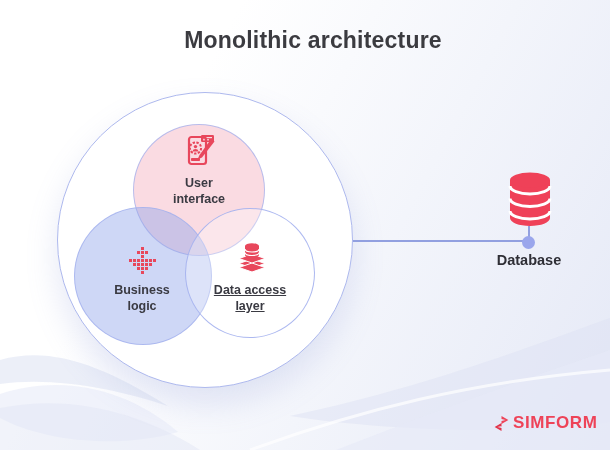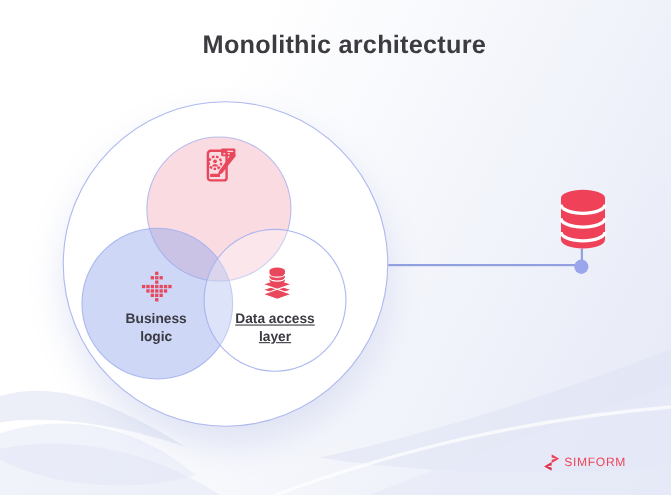--- a/index.html
+++ b/index.html
@@ -43,21 +43,21 @@
   .conn-dot{position:absolute;left:522px;top:236px;width:13px;height:13px;border-radius:50%;background:#9aa6ec;z-index:2;}
   .db-icon{position:absolute;left:508px;top:171px;z-index:2;}
   .db-label{
     position:absolute;left:479px;top:252px;width:100px;text-align:center;
     font-size:14.5px;font-weight:bold;color:#2f2f36;z-index:2;
   }
   .logo{
     position:absolute;left:494px;top:413px;display:flex;align-items:center;gap:4px;z-index:6;
   }
   .logo-text{
-    font-size:11px;font-weight:normal;color:#ee4358;letter-spacing:.6px;
+    font-size:17px;font-weight:bold;color:#ee4358;letter-spacing:.6px;
   }
 </style>
 </head>
 <body>
 
 <div class="stage">
 
   <svg class="bg-waves" viewBox="0 0 610 160" aria-hidden="true">
     <path d="M0 70 C50 56 100 74 168 116 C120 100 55 86 0 94 Z" fill="#dde2f3" opacity="0.55"></path>
     <path d="M0 104 C62 84 126 98 178 142 C116 160 40 150 0 128 Z" fill="#e7ebf8" opacity="0.6"></path>
@@ -120,36 +120,39 @@
       <path d="M15 17 L28 21.5 15 26 2 21.5 Z" fill="#e8475c" stroke="#ffffff" stroke-width="1"></path>
       <path d="M15 13 L28 17.5 15 22 2 17.5 Z" fill="#e8475c" stroke="#ffffff" stroke-width="1" transform="translate(0,8)"></path>
       <path d="M15 12 L28 16.5 15 21 2 16.5 Z" fill="#e8475c" stroke="#ffffff" stroke-width="1"></path>
       <path d="M8 4 V13 c0 1.7 3.1 3 7 3 s7 -1.3 7 -3 V4" fill="#e8475c"></path>
       <ellipse cx="15" cy="4" rx="7" ry="2.8" fill="#e8475c"></ellipse>
       <path d="M8 7 c0 1.7 3.1 3 7 3 s7 -1.3 7 -3" fill="none" stroke="#ffffff" stroke-width="1.2"></path>
       <path d="M8 10.5 c0 1.7 3.1 3 7 3 s7 -1.3 7 -3" fill="none" stroke="#ffffff" stroke-width="1.2"></path>
     </g>
   </svg>
 
+  <div id="lbl-ui" class="v-label">User
+interface</div>
   <div id="lbl-bl" class="v-label">Business
 logic</div>
   <div id="lbl-da" class="v-label">Data access
 layer</div>
 
   <div class="h-line"></div>
   <div class="v-line"></div>
   <div class="conn-dot"></div>
 
   <svg class="db-icon" width="44" height="57" viewBox="0 0 44 57" aria-hidden="true">
     <path d="M2 9 V47 c0 4.4 9 8 20 8 s20 -3.6 20 -8 V9" fill="#ef4158"></path>
     <ellipse cx="22" cy="9" rx="20" ry="7.5" fill="#ef4158"></ellipse>
     <path d="M2 15 c0 4.4 9 8 20 8 s20 -3.6 20 -8" fill="none" stroke="#ffffff" stroke-width="3"></path>
     <path d="M2 27.5 c0 4.4 9 8 20 8 s20 -3.6 20 -8" fill="none" stroke="#ffffff" stroke-width="3"></path>
     <path d="M2 40 c0 4.4 9 8 20 8 s20 -3.6 20 -8" fill="none" stroke="#ffffff" stroke-width="3"></path>
   </svg>
+  <div class="db-label">Database</div>
 
   <div class="logo">
     <svg width="15" height="15" viewBox="0 0 14 14" aria-hidden="true">
       <path fill-rule="evenodd" fill="#ee4358" d="M7 0 L13.4 3.7 7 7.4 Z M7 2.7 L10.8 3.7 7 4.7 Z"></path>
       <path fill-rule="evenodd" fill="#e23148" d="M7 6.6 L0.6 10.3 7 14 Z M7 9.3 L3.2 10.3 7 11.3 Z"></path>
     </svg>
     <span class="logo-text">SIMFORM</span>
   </div>
 
 </div>

